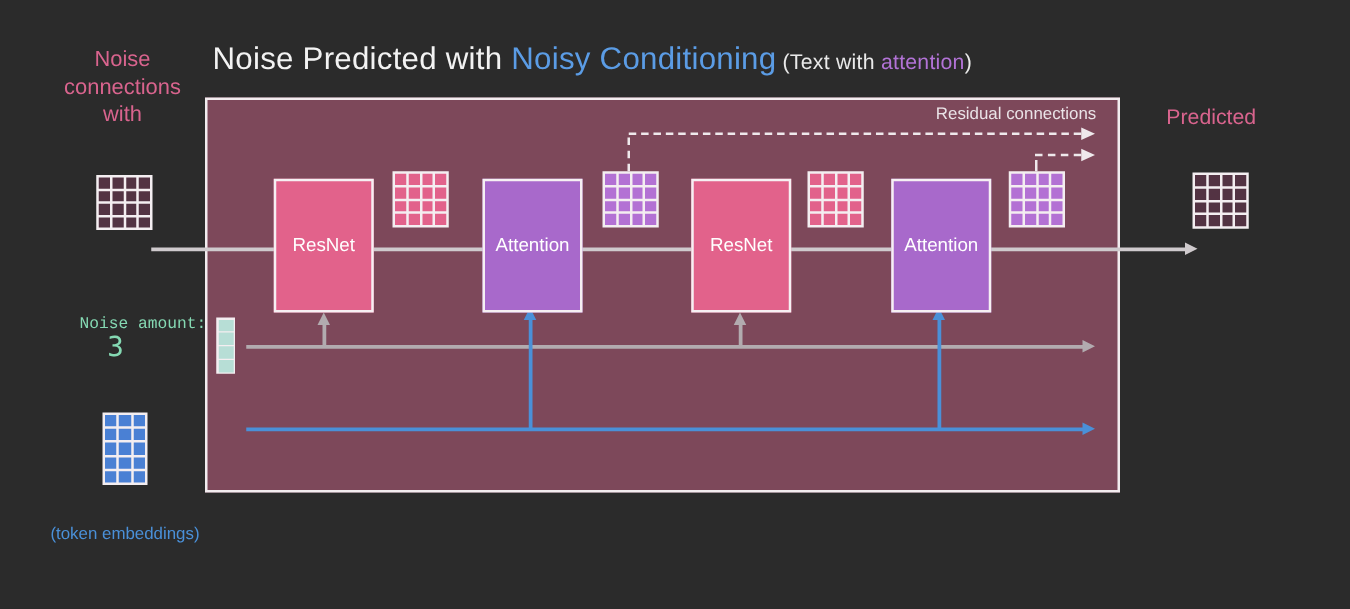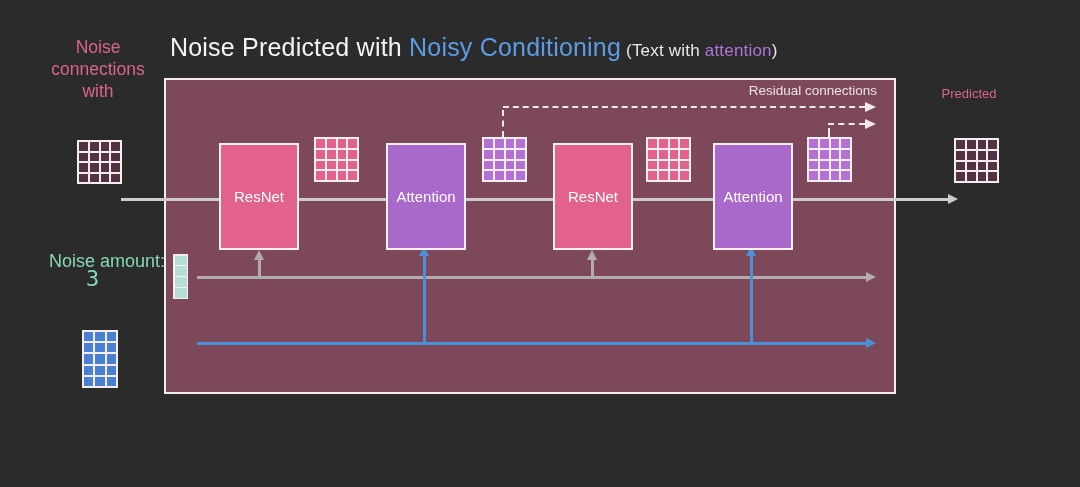--- a/index.html
+++ b/index.html
@@ -9,23 +9,23 @@
   
   .title{position:absolute;left:170px;top:33px;font-size:25px;color:#f3f3f3;letter-spacing:.2px;white-space:nowrap;}
   .title .blue{color:#5b9ce5;}
   .title .sub{font-size:17px;color:#e9e9e9;}
   .title .purple{color:#b273d6;}
 
   
   .input-label{position:absolute;left:18px;top:36px;width:160px;text-align:center;
     color:#d9648e;font-size:17.5px;line-height:22px;}
   .output-label{position:absolute;left:901px;top:82px;width:136px;text-align:center;
-    color:#d9648e;font-size:13px;line-height:23px;}
+    color:#d9648e;font-size:17px;line-height:23px;}
   .noise-label{position:absolute;left:20px;top:251px;width:145px;text-align:right;
-    color:#85d9b3;font-size:18px;font-family:Liberation Sans, sans-serif;}
+    color:#85d9b3;font-size:13px;font-family:Liberation Mono, monospace;}
   .noise-value{position:absolute;left:20px;top:266px;width:145px;text-align:center;
     color:#85d9b3;font-size:22px;font-family:"DejaVu Sans Mono",monospace;}
   .text-info{position:absolute;left:8px;top:417px;width:184px;text-align:center;color:#4a90d8;}
   .text-info .l1{font-size:17.5px;}
   .text-info .l2{font-size:13.5px;margin-top:2px;}
   .residual-label{position:absolute;left:700px;top:83px;width:177px;text-align:right;
     color:#eae3e7;font-size:13.5px;}
 
   
   .unet-box{position:absolute;left:164px;top:78px;width:732px;height:316px;
@@ -270,19 +270,20 @@
       <div style="background: rgb(74, 128, 212);"></div>
       <div style="background: rgb(74, 128, 212);"></div>
       <div style="background: rgb(74, 128, 212);"></div>
       <div style="background: rgb(74, 128, 212);"></div>
     </div>
 
   <div class="noise-label">Noise amount:</div>
   <div class="noise-value">3</div>
 
   <div class="text-info">
+    <div class="l2">(token embeddings)</div>
   </div>
 
   <div class="output-label">
     <div>Predicted</div>
   </div>
 
 </div>
 
 </body></html>

